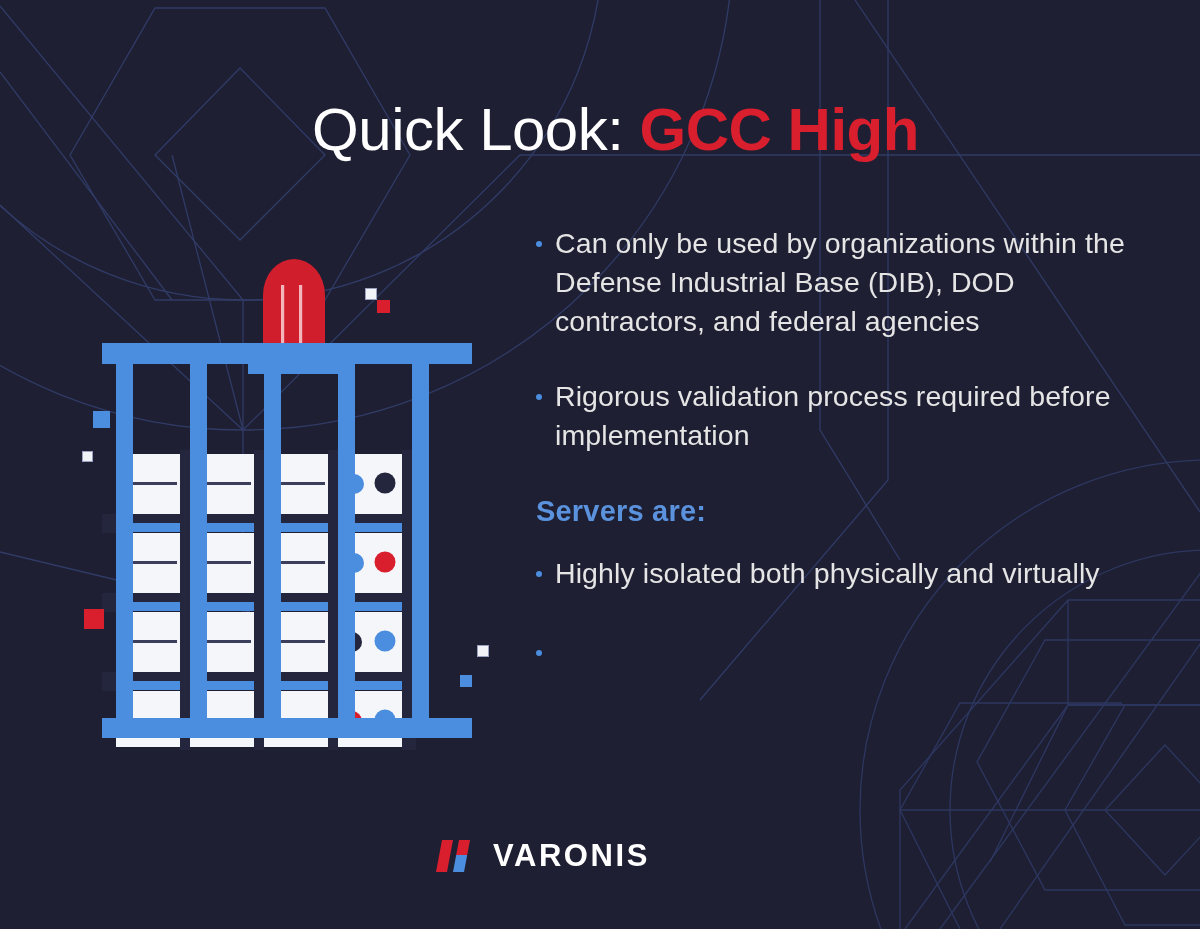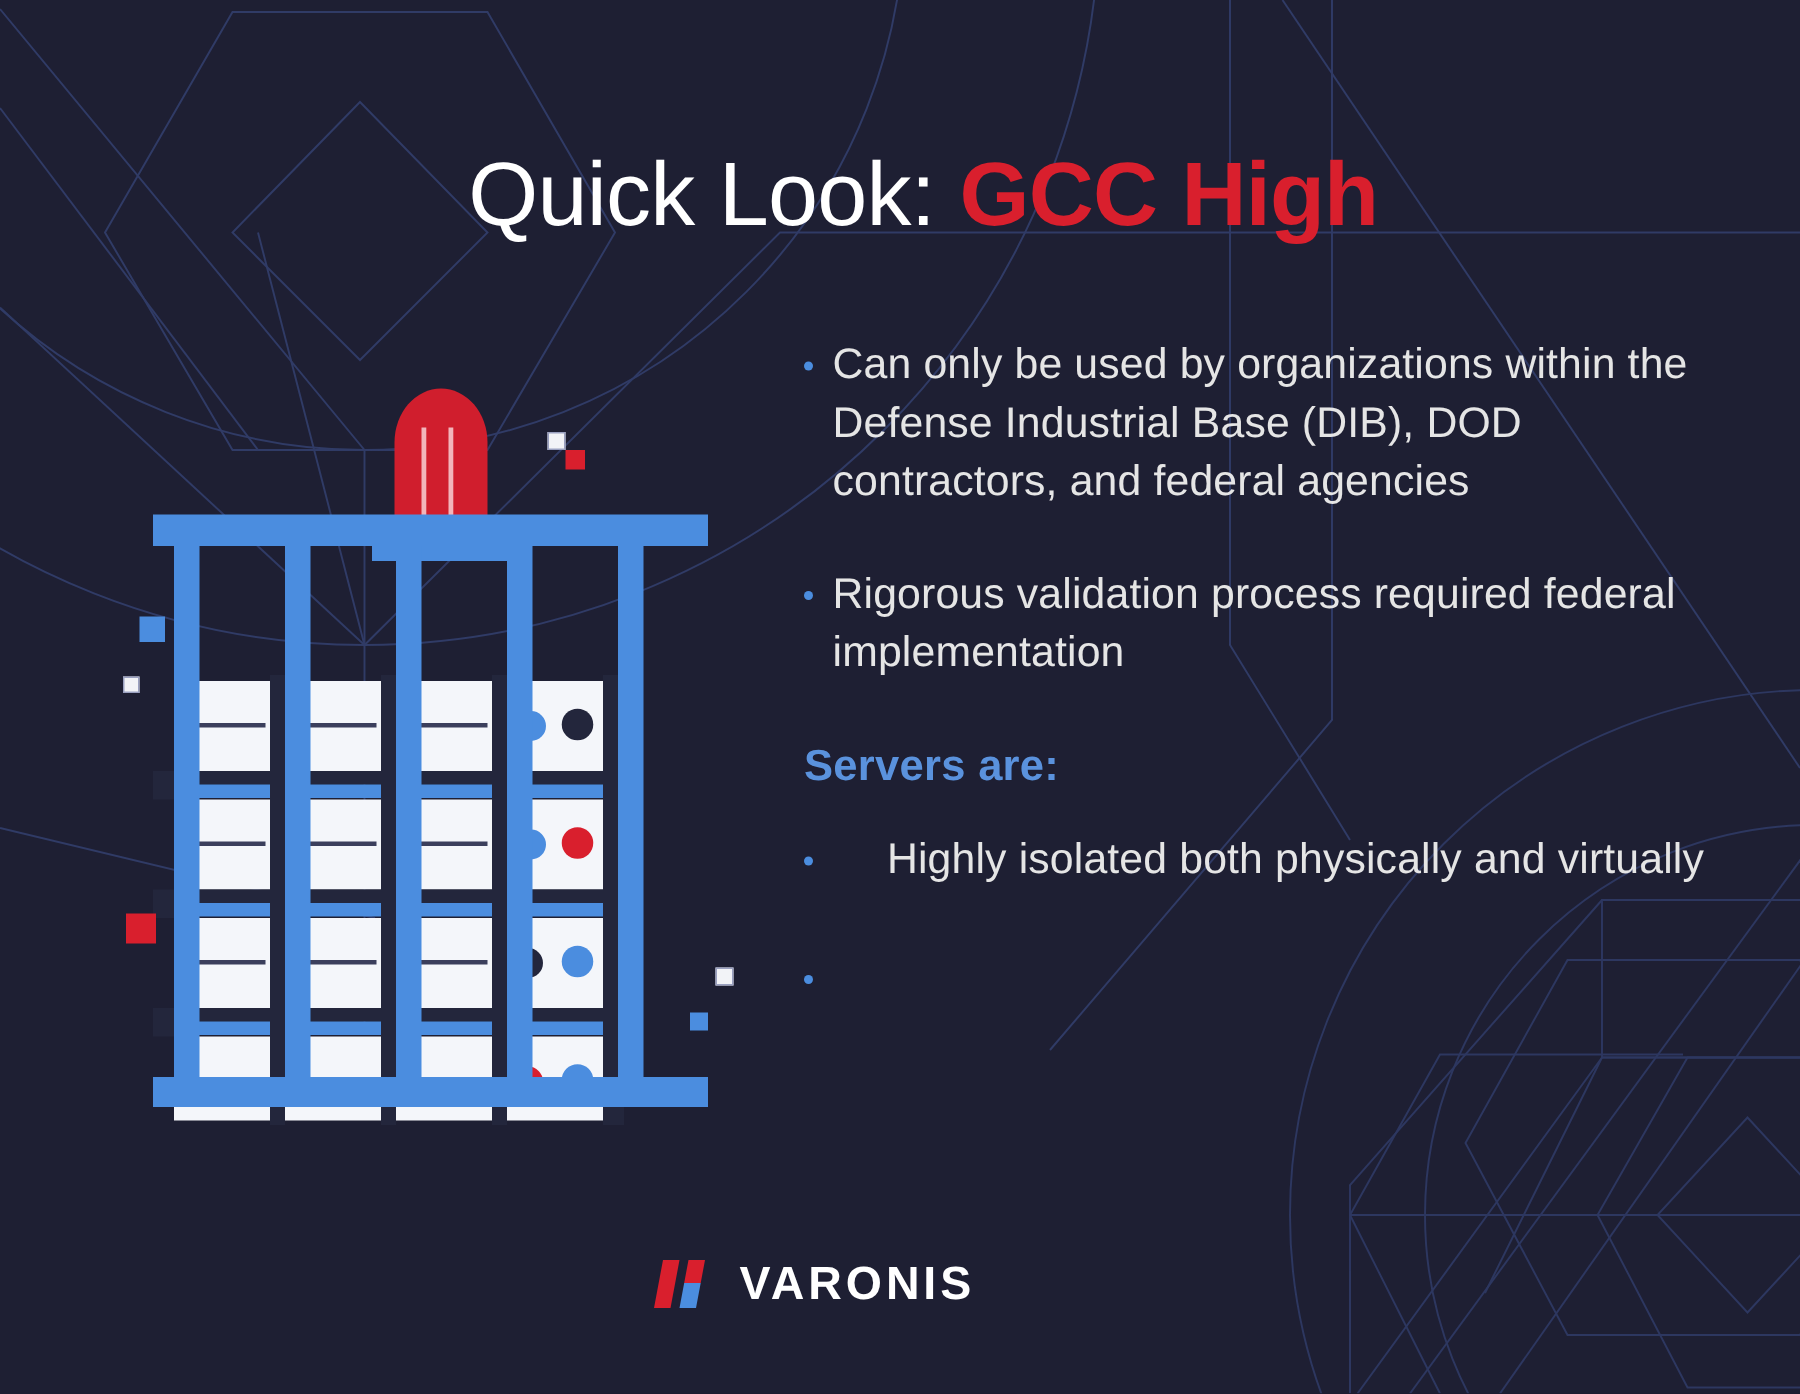--- a/index.html
+++ b/index.html
@@ -66,21 +66,21 @@
     letter-spacing:0.1px;
   }
   .sub-heading {
     font-size:29px;
     font-weight:700;
     color:#5a92dd;
     margin-top:40px;
     margin-bottom:26px;
     letter-spacing:0.2px;
   }
-  #group-two .bullet-row { margin-bottom:40px;justify-content:space-between; }
+  #group-two .bullet-row { margin-bottom:40px; }
   
   #rack {
     position:absolute;
     left:60px; top:250px;
     width:440px; height:500px;
   }
   
   .sq { position:absolute; }
   
   #logo {
@@ -248,21 +248,21 @@
 
   <div id="content">
 
     <div id="group-one">
       <div class="bullet-row">
         <span class="bullet-dot"></span>
         <span class="bullet-text">Can only be used by organizations within the Defense Industrial Base (DIB), DOD contractors, and federal agencies</span>
       </div>
       <div class="bullet-row">
         <span class="bullet-dot"></span>
-        <span class="bullet-text">Rigorous validation process required federal implementation</span>
+        <span class="bullet-text">Rigorous validation process required before implementation</span>
       </div>
     </div>
 
     <div class="sub-heading">Servers are:</div>
 
     <div id="group-two">
       <div class="bullet-row">
         <span class="bullet-dot"></span>
         <span class="bullet-text">Highly isolated both physically and virtually</span>
       </div>

